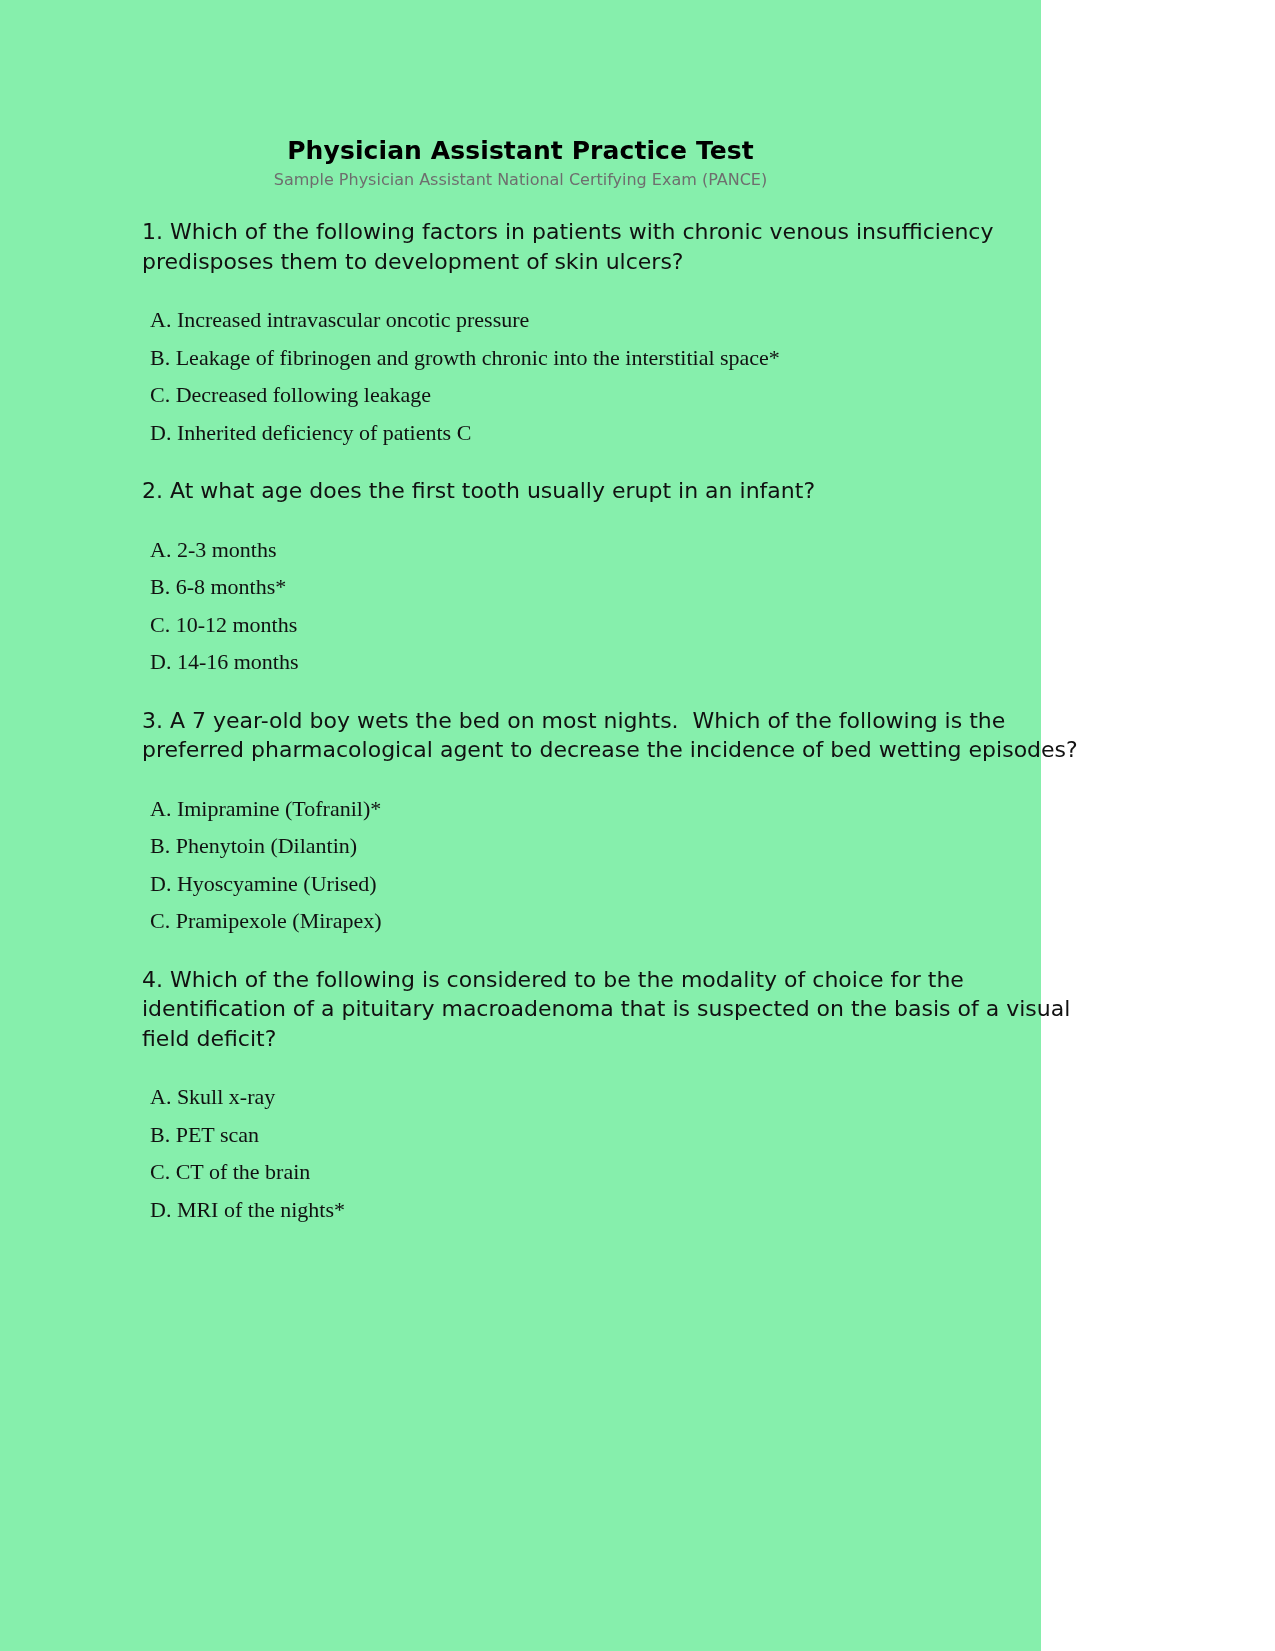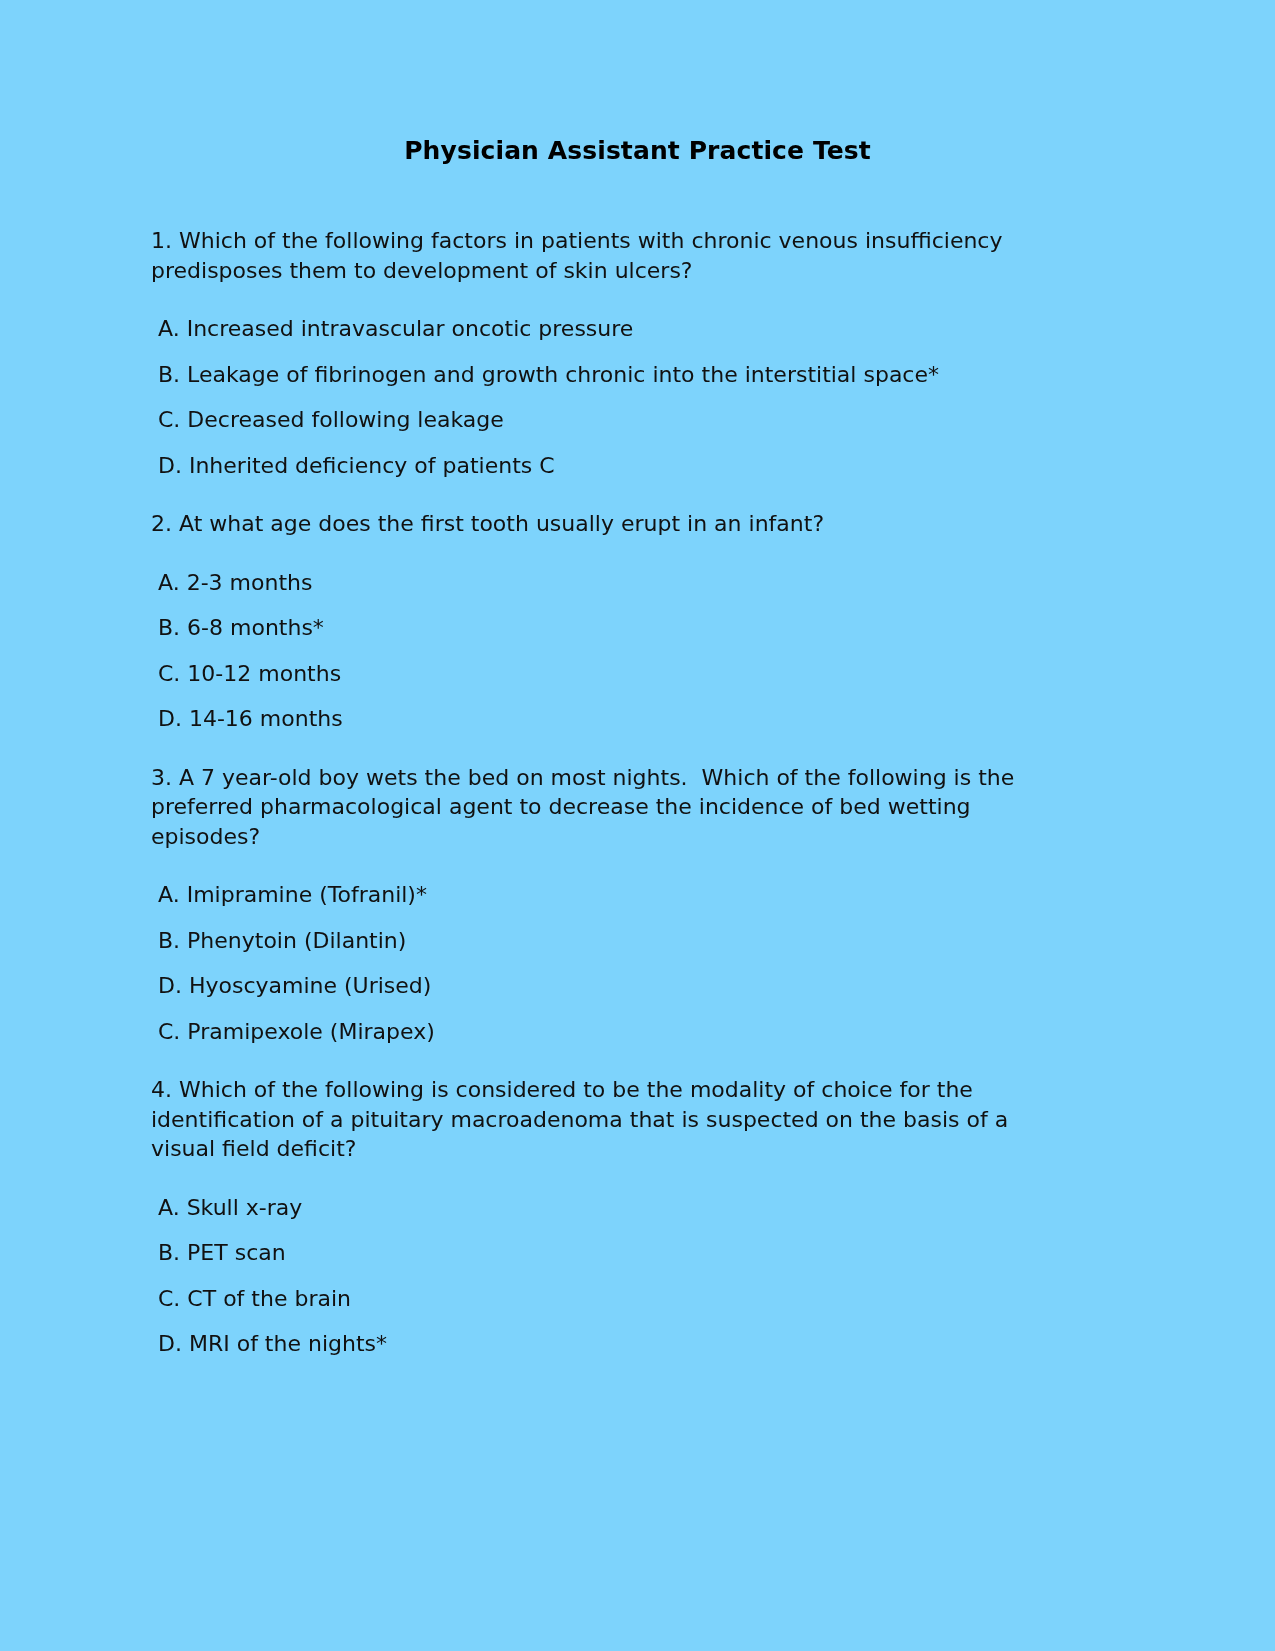--- a/index.html
+++ b/index.html
@@ -10,23 +10,23 @@
   body {
     width: 1275px;
     height: 1651px;
     font-family: "DejaVu Sans", sans-serif;
     color: #000000;
     -webkit-font-smoothing: antialiased;
     overflow: hidden;
   }
   .page {
     position: relative;
-    width: 1275px;
+    width: 1041px;
     height: 1651px;
-    background: #7dd3fc;
+    background: #86efac;
     box-sizing: border-box;
   }
   .doc-header {
     padding-top: 136px;
     text-align: center;
   }
   .doc-title {
     font-size: 25px;
     font-weight: bold;
     line-height: 30px;
@@ -47,43 +47,45 @@
     top: 217px;
     width: 940px;
   }
   .q-block {
     margin: 0 0 29px 0;
   }
   .q-stem {
     font-size: 22px;
     line-height: 29.5px;
     color: #111111;
-    margin: 9px;
+    margin: 0;
     white-space: pre-wrap;
   }
   .opt-list {
     list-style: none;
     margin: 29px 0 0 0;
     padding: 0;
   }
   .opt-item {
     font-size: 22px;
     line-height: 29.5px;
     color: #111111;
-    margin: 16px;
+    margin: 8px;
     white-space: pre;
+    font-family: Liberation Serif, serif;
   }
 </style>
 </head>
 <body>
 
 <div class="page">
 
   <div class="doc-header">
     <h1 class="doc-title">Physician Assistant Practice Test</h1>
+    <p class="doc-subtitle">Sample Physician Assistant National Certifying Exam (PANCE)</p>
   </div>
 
   <div class="body-col">
 
     <div class="q-block">
       <p class="q-stem">1. Which of the following factors in patients with chronic venous insufficiency predisposes them to development of skin ulcers?</p>
       <ul class="opt-list">
         <li class="opt-item">A. Increased intravascular oncotic pressure</li>
         <li class="opt-item">B. Leakage of fibrinogen and growth chronic into the interstitial space*</li>
         <li class="opt-item">C. Decreased following leakage</li>

